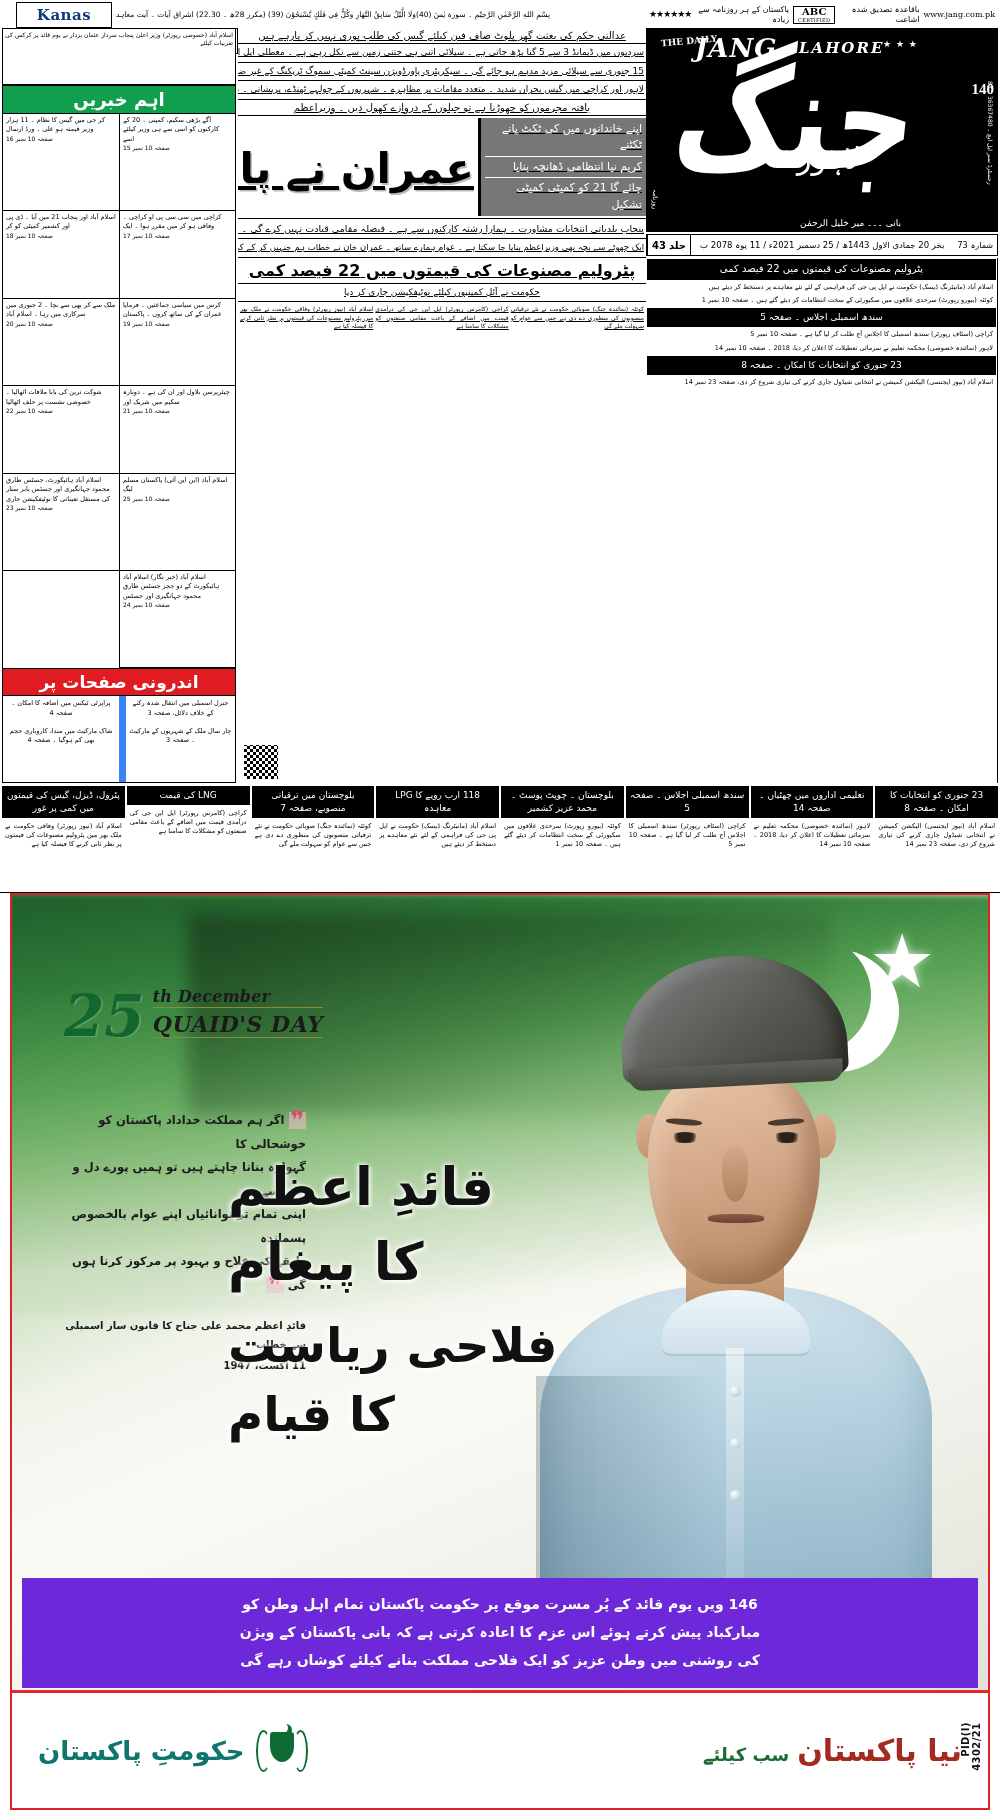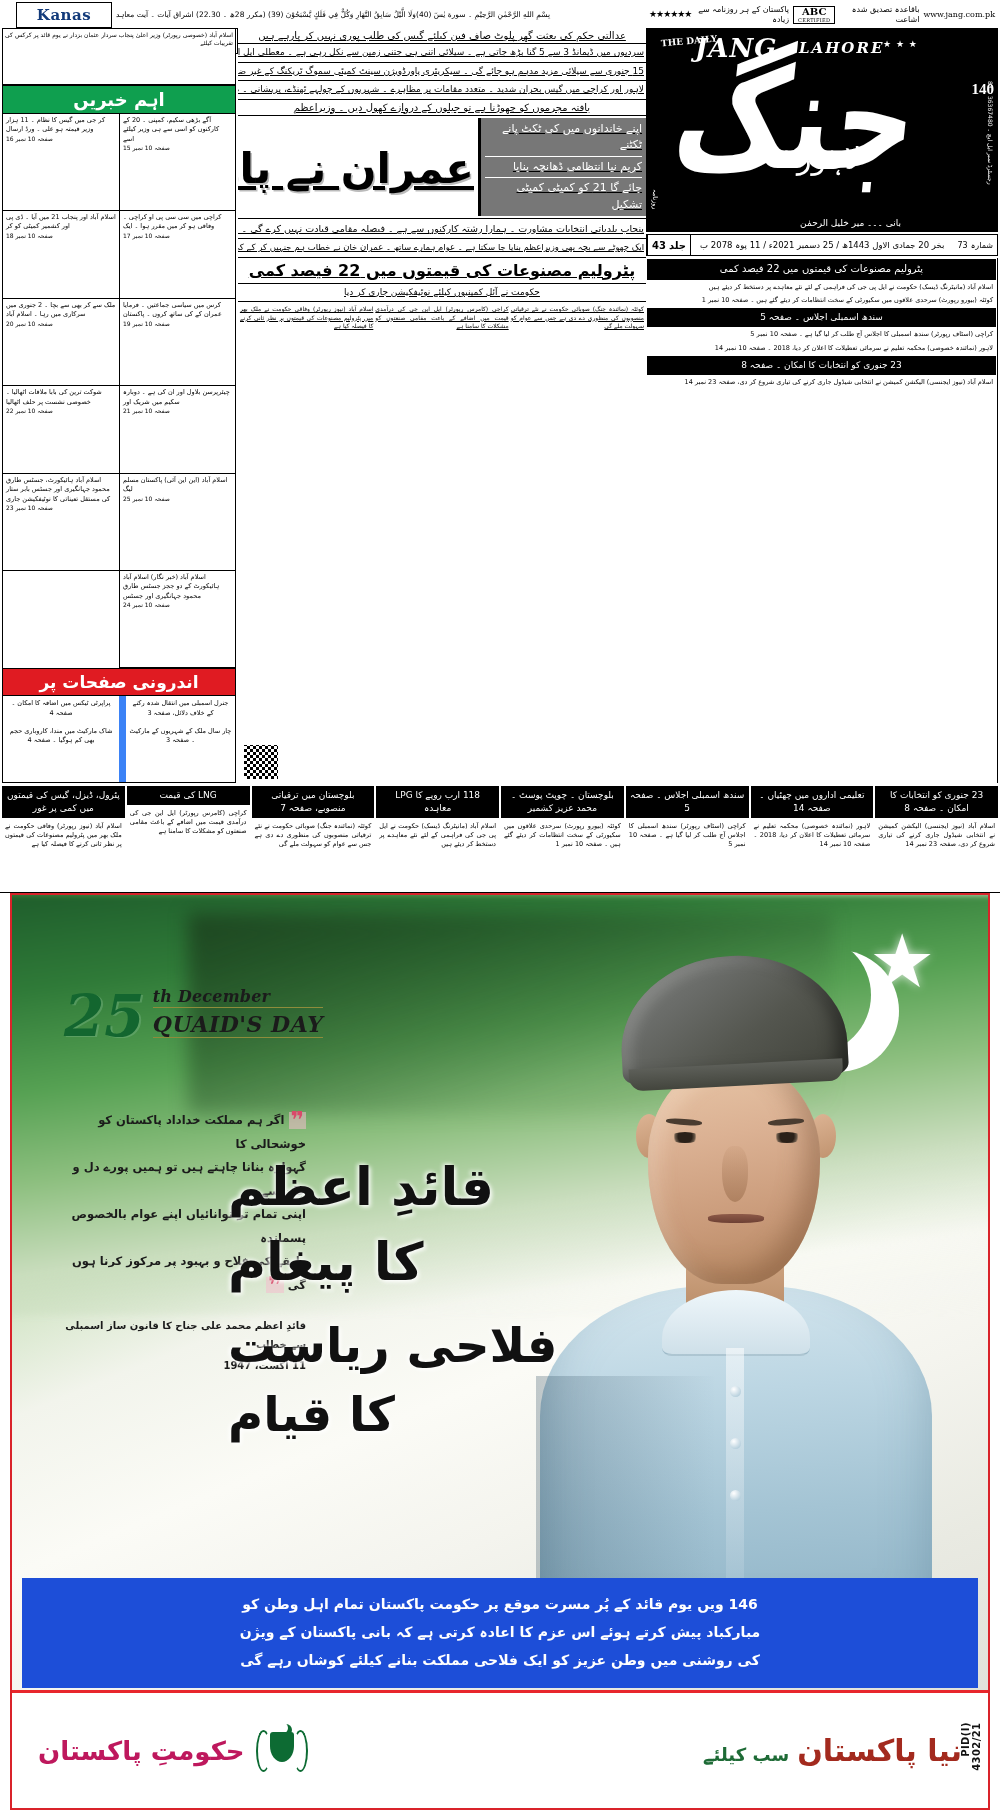--- a/index.html
+++ b/index.html
@@ -380,21 +380,21 @@
   .j-btn { position: absolute; left: 194px; width: 11px; height: 11px; border-radius: 50%;
            background: radial-gradient(circle at 35% 30%, #fff, #9fc0d2); }
   .j-shadow {
     position: absolute; left: 0; top: 420px; width: 100%; height: 282px;
     background: linear-gradient(90deg, rgba(40,70,90,.28), rgba(0,0,0,0) 45%);
   }
 
   
   .ad-red-banner {
     position: absolute; left: 10px; right: 10px; bottom: 120px;
-    background: #1d4ed8; color: #fff; direction: rtl;
+    background: #6d28d9; color: #fff; direction: rtl;
     padding: 12px 22px 14px; text-align: center;
     font-size: 14px; line-height: 2.0; font-weight: bold;
   }
 
   
   .ad-footer {
     position: absolute; left: 0; right: 0; bottom: 0;
     height: 118px; background: #fff;
     border-top: 3px solid #e8262c;
     display: flex; flex-direction: row; align-items: center;
@@ -411,21 +411,21 @@
   .gov-emblem .crescent {
     position: absolute; left: 21px; top: 0px; width: 12px; height: 12px;
     border-radius: 50%; box-shadow: 4px 2px 0 0 #0d6b33;
   }
   .gov-emblem .wreath-l, .gov-emblem .wreath-r {
     position: absolute; top: 8px; width: 15px; height: 42px;
     border: 2.5px solid #0d6b33; border-radius: 50%;
   }
   .gov-emblem .wreath-l { left: 1px; border-right-color: transparent; }
   .gov-emblem .wreath-r { right: 1px; border-left-color: transparent; }
-  .gov-text { font-size: 26px; font-weight: bold; color: #be185d; direction: rtl; letter-spacing: 1px; }
+  .gov-text { font-size: 26px; font-weight: bold; color: #0f766e; direction: rtl; letter-spacing: 1px; }
   .naya-logo { display: flex; flex-direction: row; align-items: baseline; gap: 8px; direction: rtl; }
   .naya-main { font-size: 30px; font-weight: bold; color: #a32a1e; letter-spacing: -.5px; }
   .naya-sub { font-size: 18px; font-weight: bold; color: #1e6b36; }
   .pid {
     position: absolute; right: 6px; top: 50%; transform: translateY(-50%) rotate(180deg);
     writing-mode: vertical-rl; font-family: "DejaVu Sans", sans-serif;
     font-size: 10px; font-weight: bold; color: #111; letter-spacing: .4px;
   }
 
   .urdu { font-family: "DejaVu Sans", "Liberation Sans", sans-serif; }

